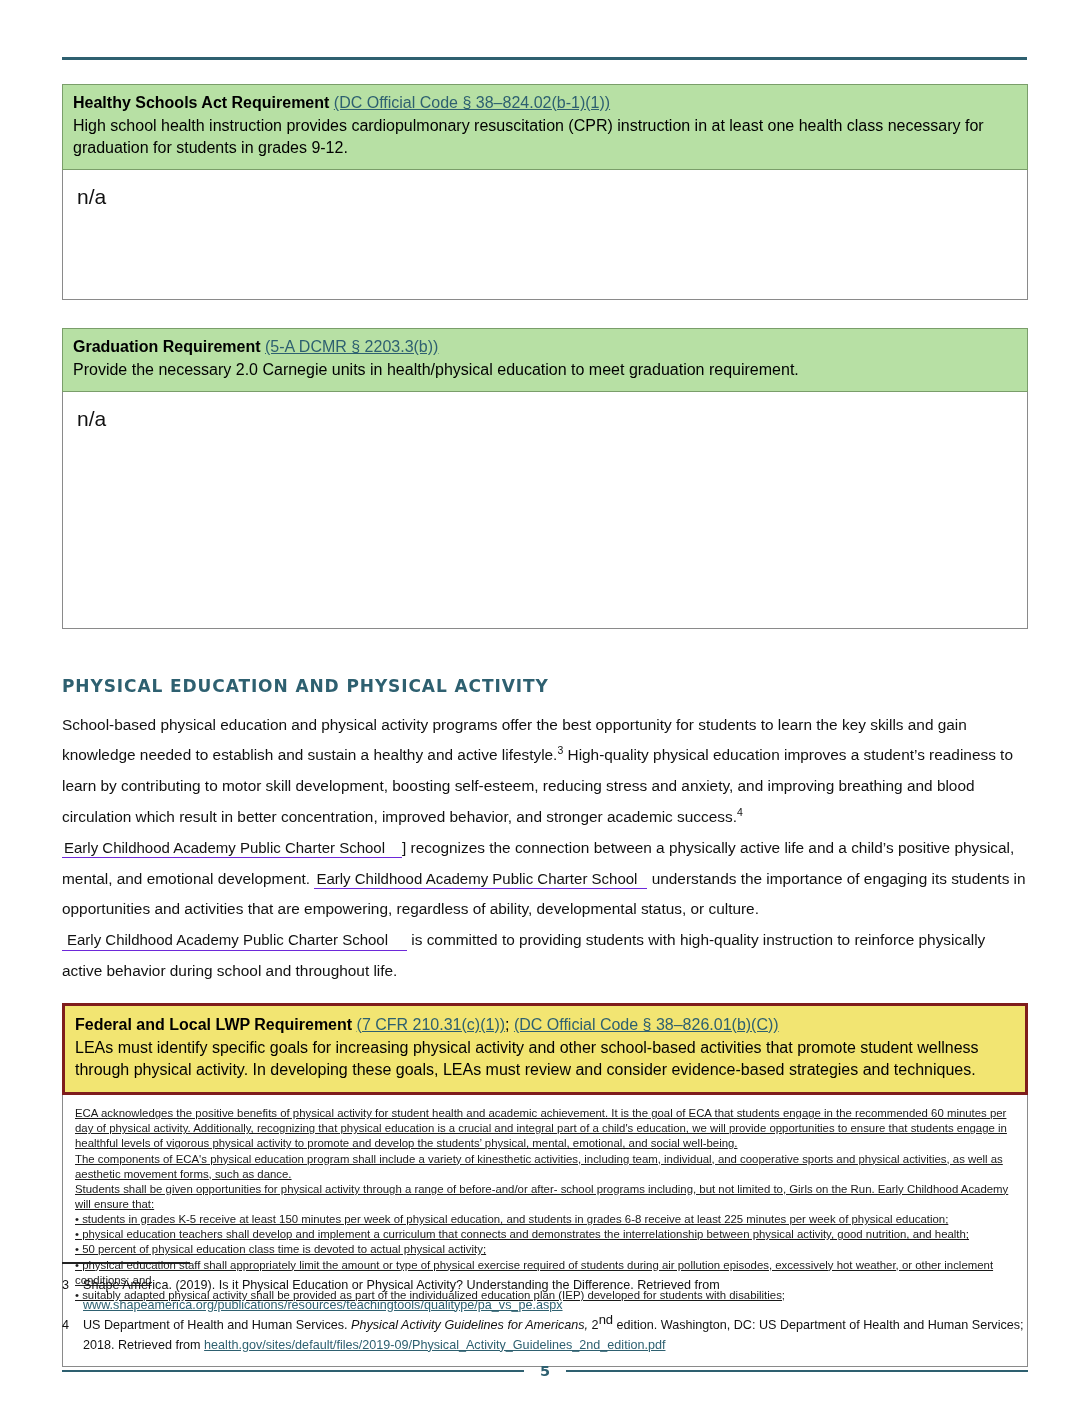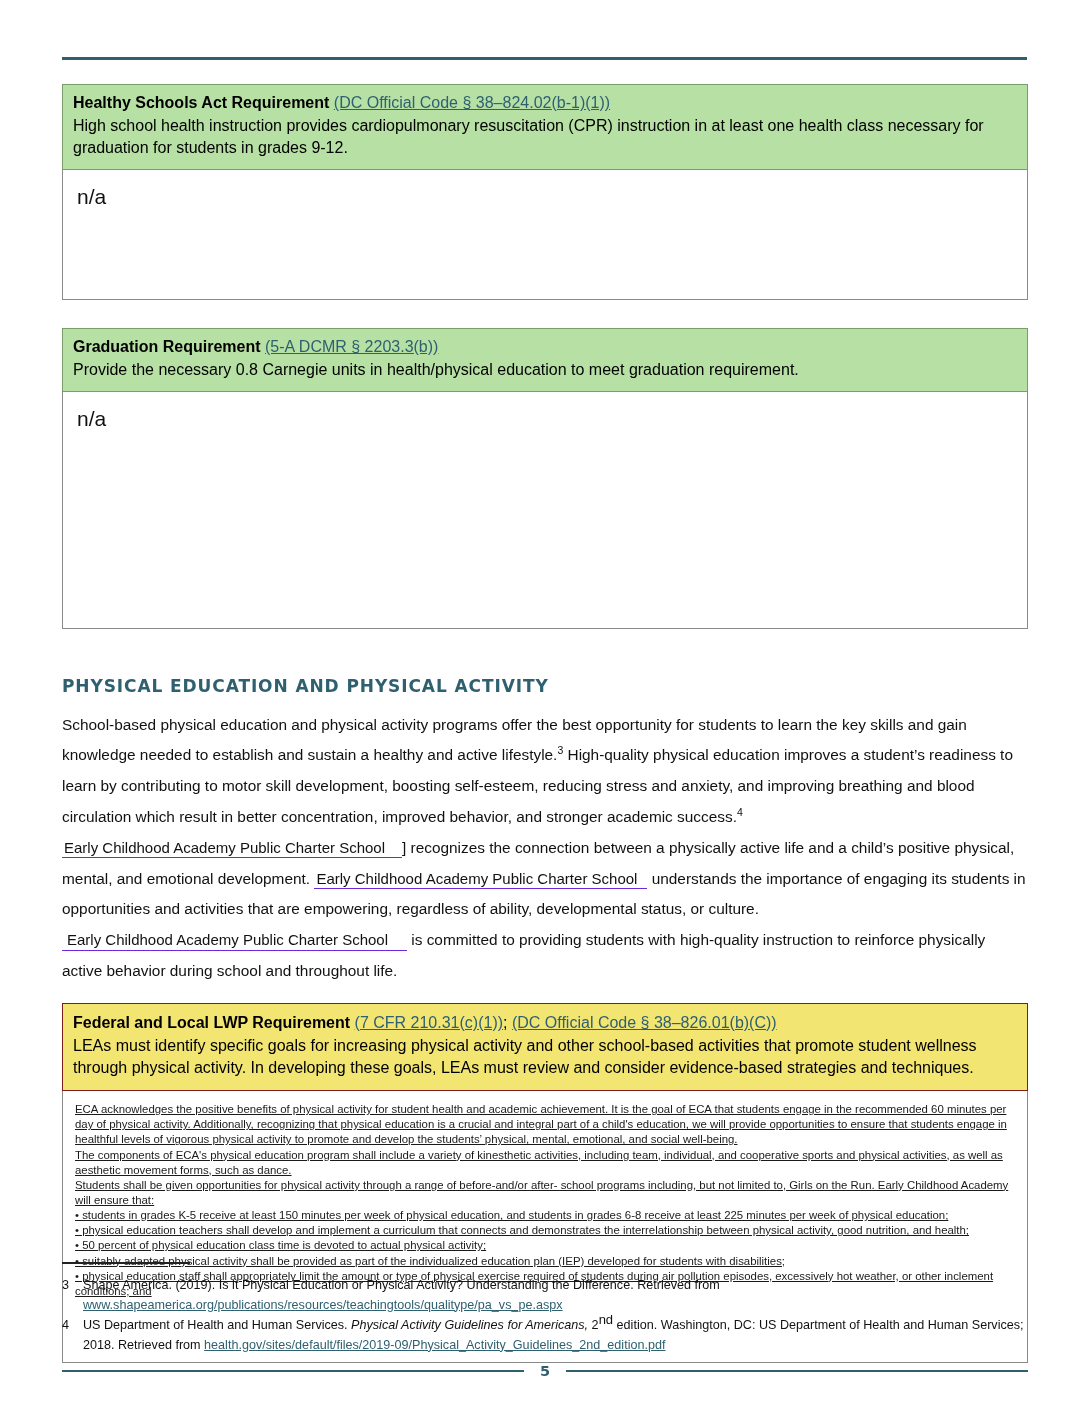--- a/index.html
+++ b/index.html
@@ -48,21 +48,21 @@
 
   .req-header {
     border: 1px solid #7a9e6a;
     padding: 7px 10px 9px 10px;
     font-size: 16px;
     line-height: 1.42;
   }
   .req-header.green { background: #b7e0a4; }
   .req-header.yellow {
     background: #f2e572;
-    border: 1px solid #7f1d1d;
+    border: 3px solid #7f1d1d;
     padding: 8px 10px 10px 10px;
   }
   .req-title {
     font-weight: bold;
     color: #000;
   }
   .req-cite {
     color: #2e6070;
     text-decoration: underline;
   }
@@ -206,21 +206,21 @@
         <div class="answer-na">n/a</div>
       </div>
     </div>
 
     <div class="spacer-30"></div>
 
     <div class="req-block">
       <div class="req-header green">
         <span class="req-title">Graduation Requirement</span>
         <span> </span><a class="req-cite" href="#">(5-A DCMR § 2203.3(b))</a>
-        <span class="req-desc">Provide the necessary 0.8 Carnegie units in health/physical education to meet graduation requirement.</span>
+        <span class="req-desc">Provide the necessary 2.0 Carnegie units in health/physical education to meet graduation requirement.</span>
       </div>
       <div class="answer-box box2">
         <div class="answer-na">n/a</div>
       </div>
     </div>
 
     <div class="spacer-41"></div>
 
     <h2 class="section-heading">PHYSICAL EDUCATION AND PHYSICAL ACTIVITY</h2>
 
@@ -243,22 +243,22 @@
         <span class="req-desc">LEAs must identify specific goals for increasing physical activity and other school-based activities that promote student wellness through physical activity. In developing these goals, LEAs must review and consider evidence-based strategies and techniques.</span>
       </div>
       <div class="answer-box box3">
         <div class="answer-text">
           <p>ECA acknowledges the positive benefits of physical activity for student health and academic achievement. It is the goal of ECA that students engage in the recommended 60 minutes per day of physical activity. Additionally, recognizing that physical education is a crucial and integral part of a child's education, we will provide opportunities to ensure that students engage in healthful levels of vigorous physical activity to promote and develop the students’ physical, mental, emotional, and social well-being.</p>
           <p>The components of ECA's physical education program shall include a variety of kinesthetic activities, including team, individual, and cooperative sports and physical activities, as well as aesthetic movement forms, such as dance.</p>
           <p>Students shall be given opportunities for physical activity through a range of before-and/or after- school programs including, but not limited to, Girls on the Run. Early Childhood Academy will ensure that:</p>
           <p>• students in grades K-5 receive at least 150 minutes per week of physical education, and students in grades 6-8 receive at least 225 minutes per week of physical education;</p>
           <p>• physical education teachers shall develop and implement a curriculum that connects and demonstrates the interrelationship between physical activity, good nutrition, and health;</p>
           <p>• 50 percent of physical education class time is devoted to actual physical activity;</p>
+          <p>• physical education staff shall appropriately limit the amount or type of physical exercise required of students during air pollution episodes, excessively hot weather, or other inclement conditions; and</p>
           <p>• suitably adapted physical activity shall be provided as part of the individualized education plan (IEP) developed for students with disabilities;</p>
-          <p>• physical education staff shall appropriately limit the amount or type of physical exercise required of students during air pollution episodes, excessively hot weather, or other inclement conditions; and</p>
         </div>
       </div>
     </div>
 
   </div>
 
   <div class="footnote-sep"></div>
 
   <div class="footnotes">
     <div class="footnote">

